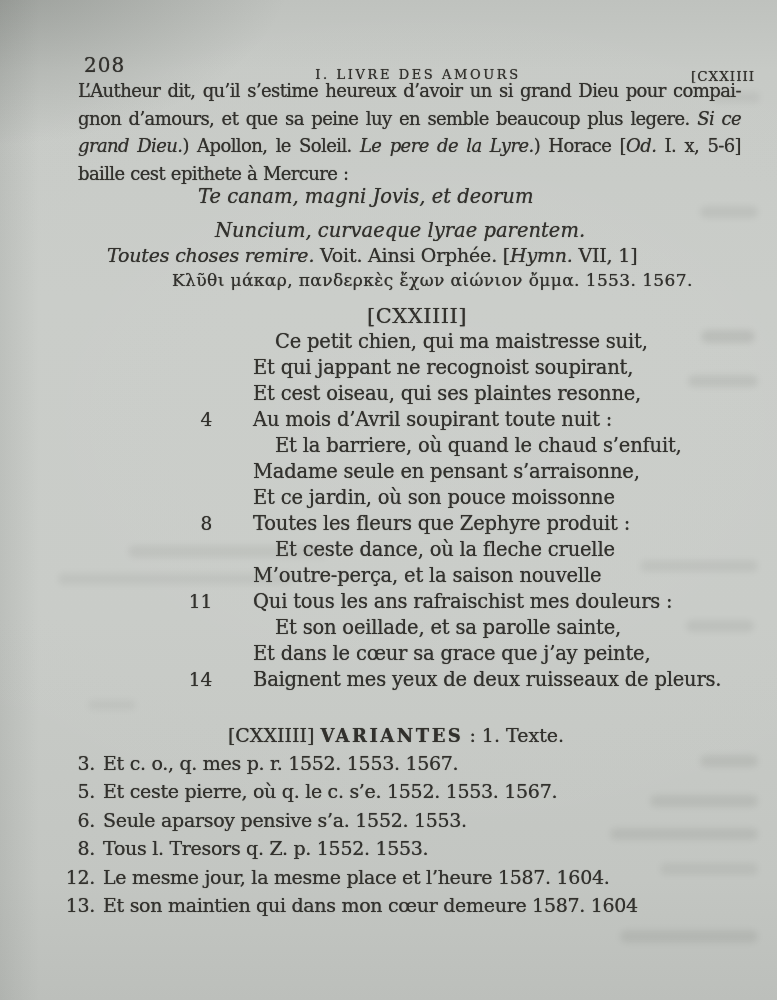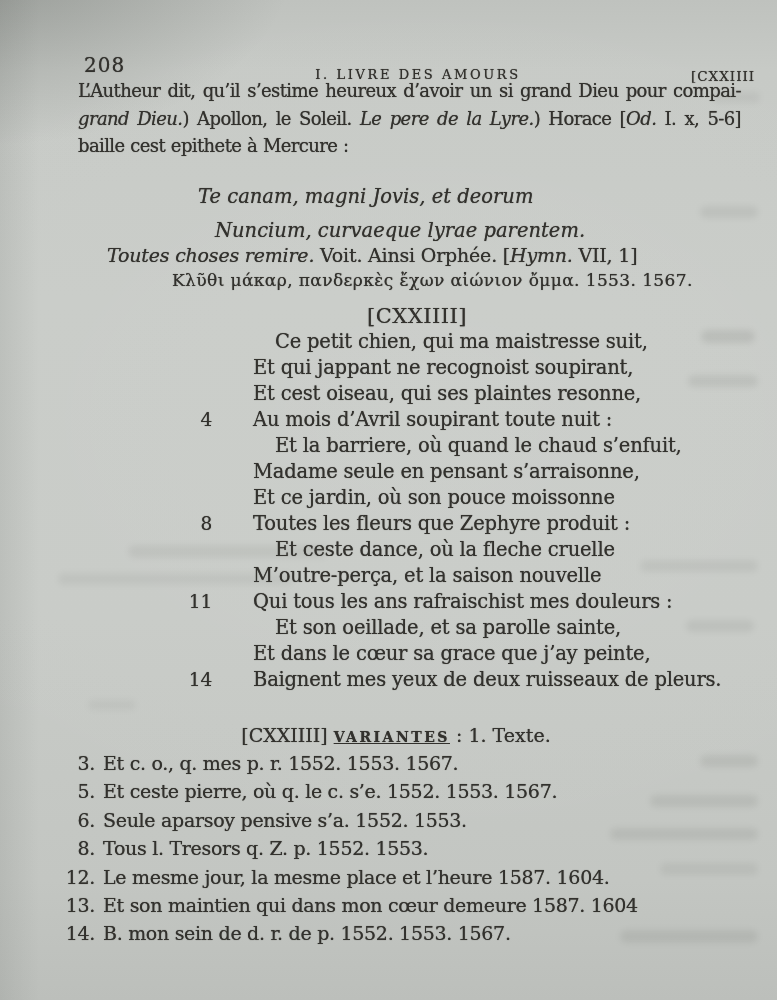--- a/index.html
+++ b/index.html
@@ -35,40 +35,41 @@
 
   .sonnet-heading{left:417px;top:291px;transform:translateX(-50%);font-size:21px;letter-spacing:0.5px;}
 
   .sonnet{position:absolute;left:0;top:329px;width:777px;font-size:19.5px;letter-spacing:-0.2px;padding-left:32px;}
   .vline{position:relative;height:26px;line-height:26px;white-space:nowrap;}
   .vline .num{position:absolute;left:140px;width:40px;text-align:right;font-size:18.5px;}
   .vline .vtext{position:absolute;left:221px;}
   .vline.indent .vtext{left:243px;}
 
   .var-heading{left:396px;top:711px;transform:translateX(-50%);font-size:19px;}
-  .var-heading .vw{font-weight:bold;letter-spacing:2.5px;font-size:14px;text-decoration:underline;}
+  .var-heading .vw{font-weight:bold;letter-spacing:2.5px;font-size:18px;}
 
   .variantes{position:absolute;left:0;top:749px;width:777px;font-size:19px;letter-spacing:-0.3px;}
   .varline{position:relative;height:28.4px;line-height:28.4px;white-space:nowrap;}
   .varline .vnum{position:absolute;left:56px;width:39px;text-align:right;}
   .varline .vtxt{position:absolute;left:103px;}
 
   .smudge{position:absolute;background:#4b4e48;border-radius:7px;filter:blur(3px);}
 </style>
 </head>
 <body>
 
 <div class="page">
 
   <div class="abs pagenum">208</div>
   <div class="abs runtitle">I. LIVRE DES AMOURS</div>
   <div class="abs folio">[CXXIIII</div>
 
   <div class="commentary">
     <div class="cline"><span>L’Autheur dit, qu’il s’estime heureux d’avoir un si grand Dieu pour compai-</span></div>
+    <div class="cline"><span>gnon d’amours, et que sa peine luy en semble beaucoup plus legere. </span><span class="it">Si ce</span></div>
     <div class="cline"><span class="it">grand Dieu.</span><span>) Apollon, le Soleil. </span><span class="it">Le pere de la Lyre.</span><span>) Horace [</span><span class="it">Od.</span><span> I. x, 5-6]</span></div>
     <div class="cline last"><span>baille cest epithete à Mercure :</span></div>
   </div>
 
   <div class="abs latin1 it">Te canam, magni Jovis, et deorum</div>
   <div class="abs latin2 it">Nuncium, curvaeque lyrae parentem.</div>
 
   <div class="abs gloss"><span class="it">Toutes choses remire.</span><span> Voit. Ainsi Orphée. [</span><span class="it">Hymn.</span><span> VII, 1]</span></div>
 
   <div class="abs greek">Κλῦθι μάκαρ, πανδερκὲς ἔχων αἰώνιον ὄμμα. 1553. 1567.</div>
@@ -144,24 +145,20 @@
         <span class="vtxt">Tous l. Tresors q. Z. p. 1552. 1553.</span>
       </div>
     <div class="varline">
         <span class="vnum">12.</span>
         <span class="vtxt">Le mesme jour, la mesme place et l’heure 1587. 1604.</span>
       </div>
     <div class="varline">
         <span class="vnum">13.</span>
         <span class="vtxt">Et son maintien qui dans mon cœur demeure 1587. 1604</span>
       </div>
-    <div class="varline">
-        <span class="vnum">14.</span>
-        <span class="vtxt">B. mon sein de d. r. de p. 1552. 1553. 1567.</span>
-      </div>
   </div>
 
   <div class="smudge" style="left:700px;top:206px;width:58px;height:12px;opacity:.09;"></div>
   <div class="smudge" style="left:701px;top:330px;width:54px;height:13px;opacity:.12;"></div>
   <div class="smudge" style="left:688px;top:375px;width:70px;height:12px;opacity:.10;"></div>
   <div class="smudge" style="left:128px;top:545px;width:200px;height:13px;opacity:.08;"></div>
   <div class="smudge" style="left:58px;top:573px;width:235px;height:12px;opacity:.07;"></div>
   <div class="smudge" style="left:640px;top:560px;width:118px;height:12px;opacity:.08;"></div>
   <div class="smudge" style="left:686px;top:620px;width:68px;height:12px;opacity:.09;"></div>
   <div class="smudge" style="left:700px;top:755px;width:58px;height:12px;opacity:.10;"></div>

